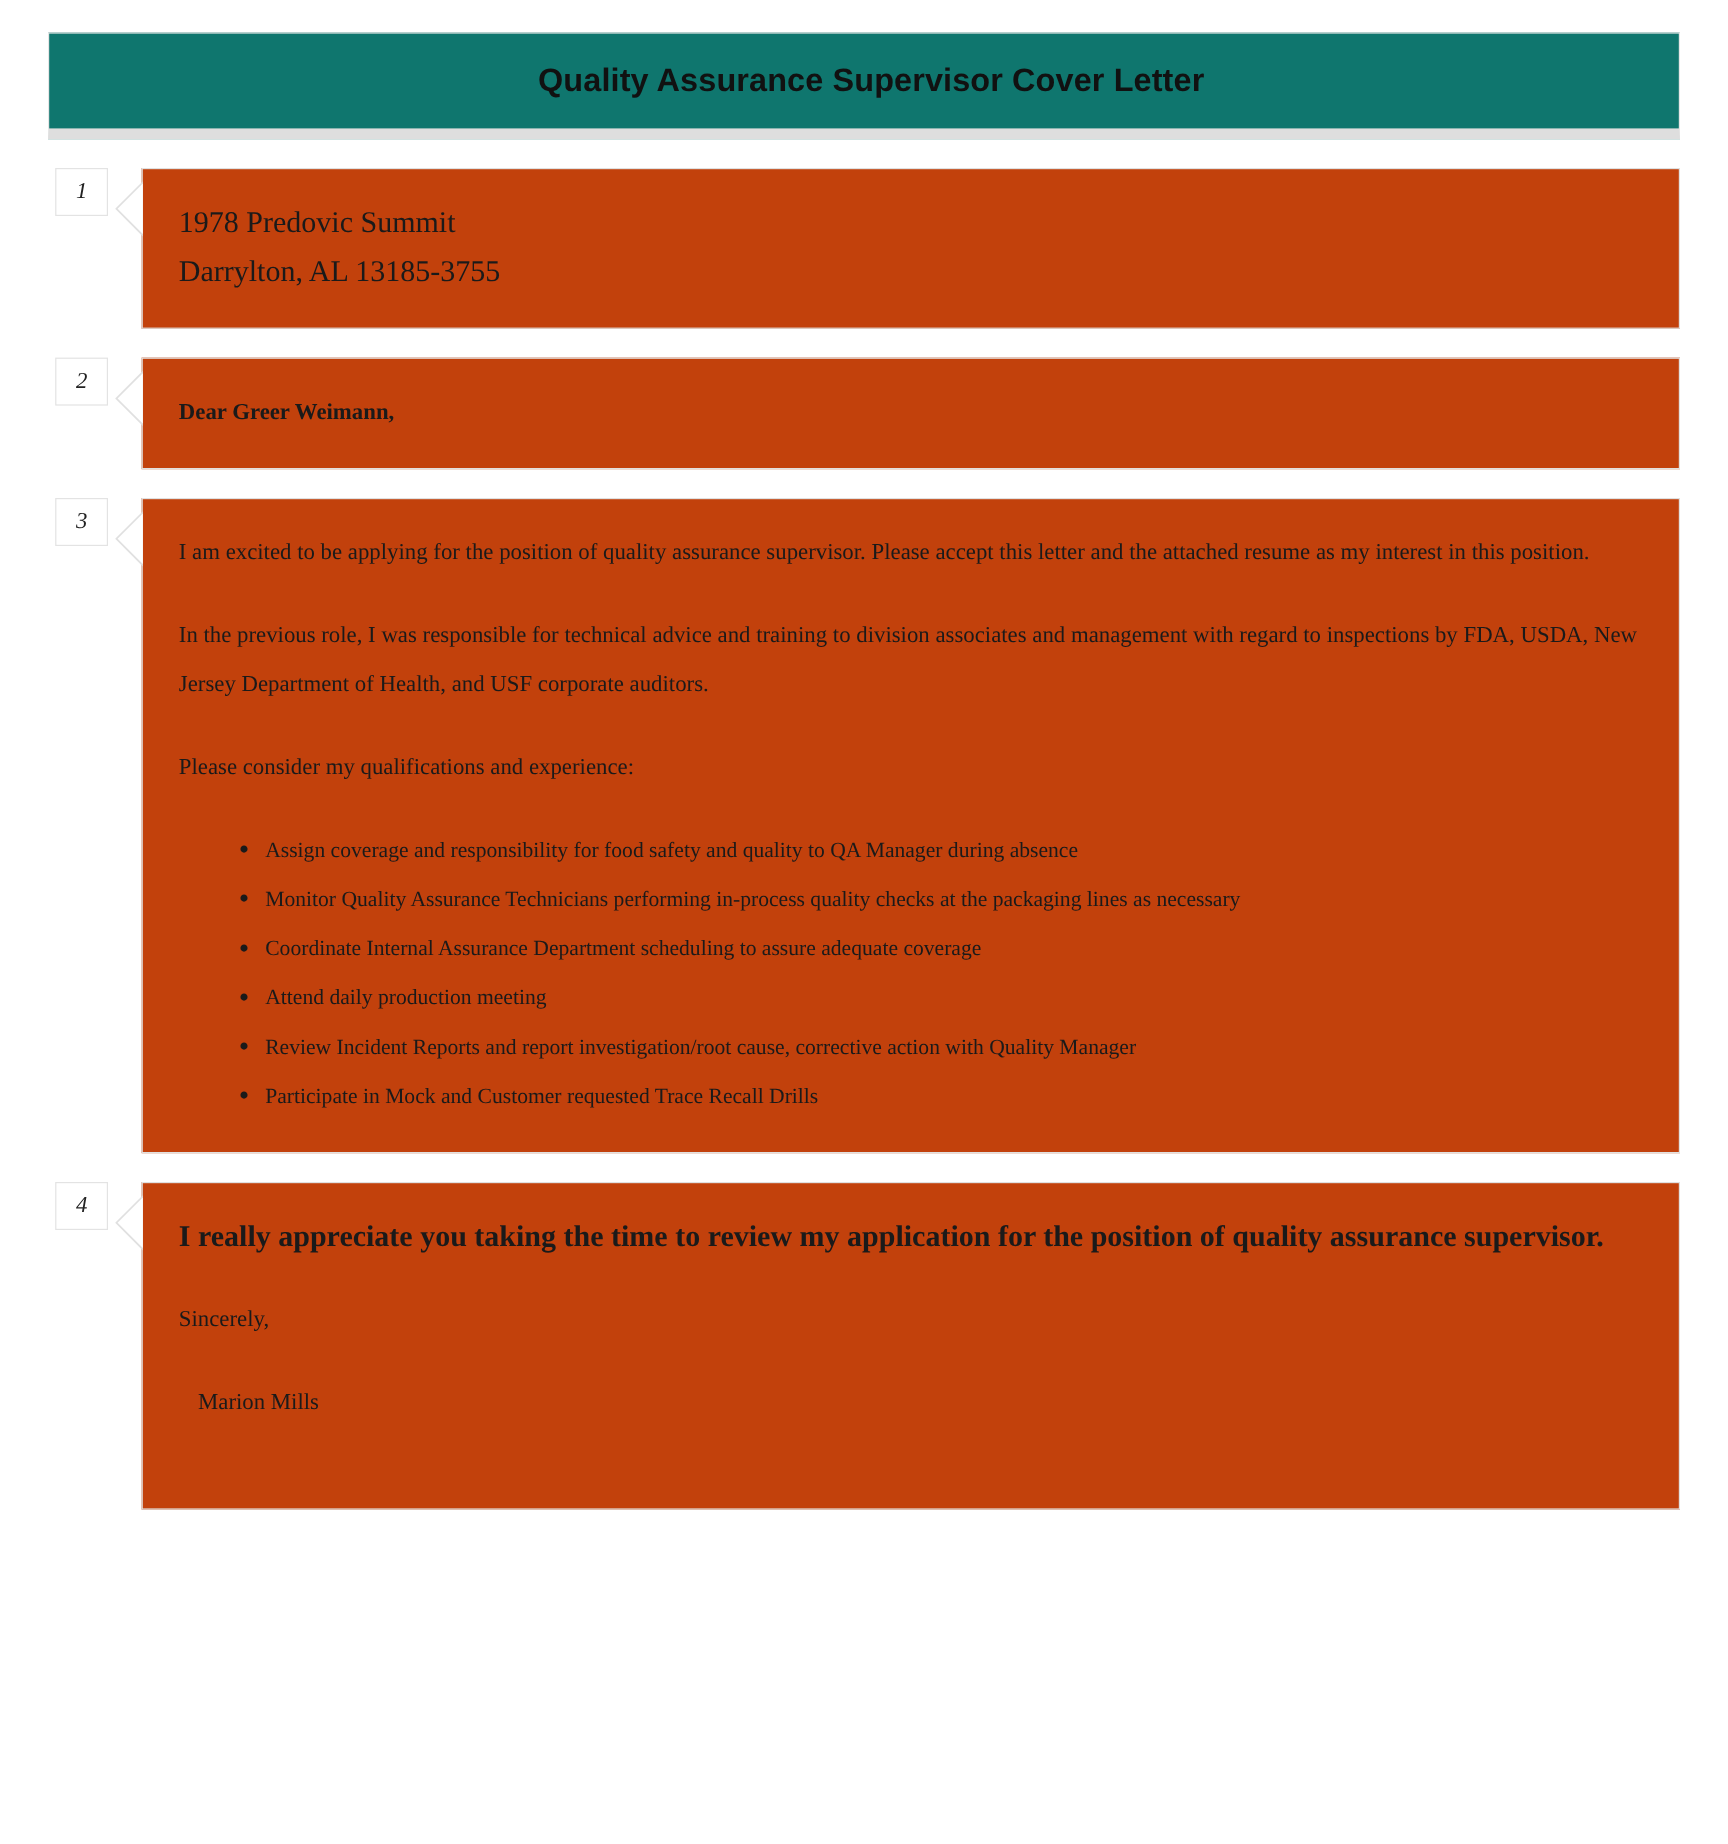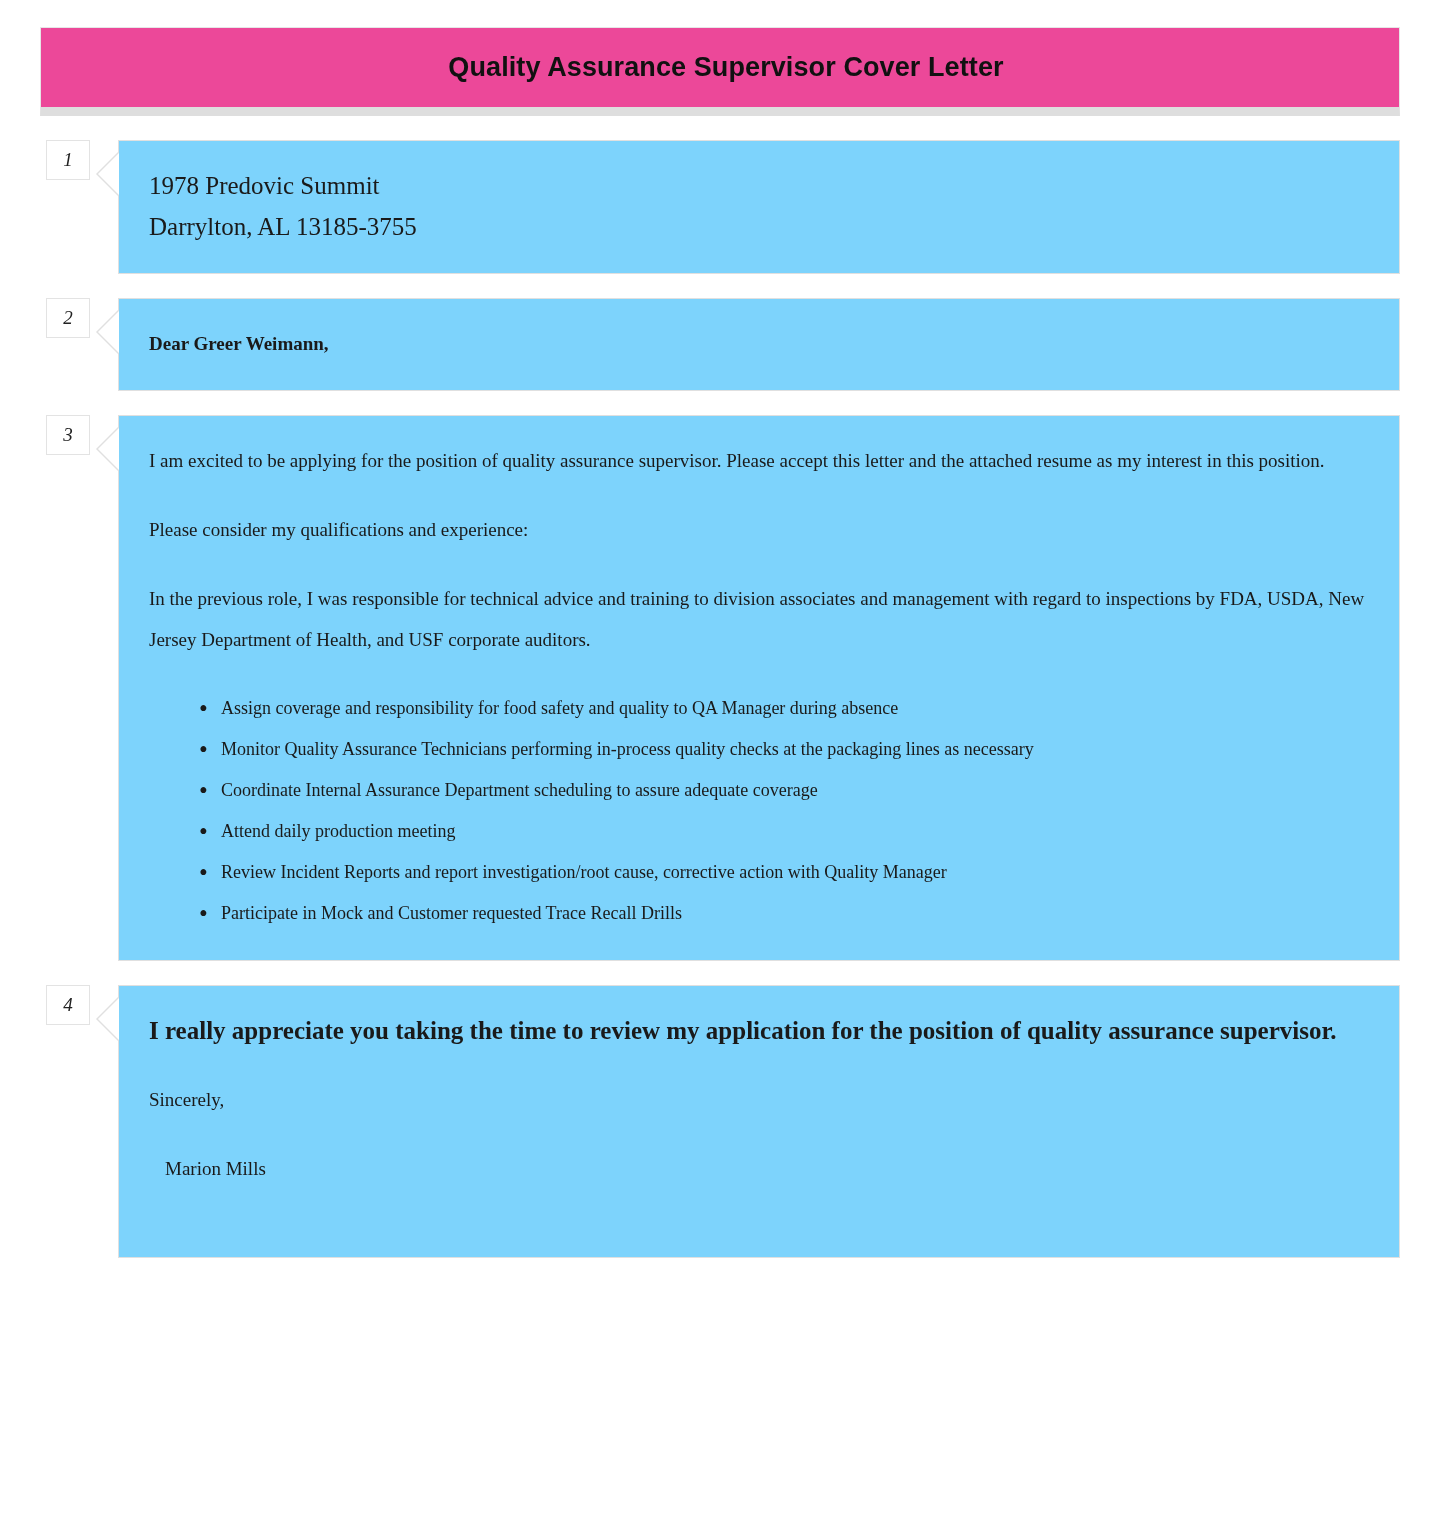--- a/index.html
+++ b/index.html
@@ -18,21 +18,21 @@
 
   .page {
     width: 1440px;
     position: relative;
     padding: 0;
   }
 
   
   .doc-header {
     margin: 27px 40px 0 40px;
-    background: #ec4899;
+    background: #0f766e;
     border: 1px solid #e6e6e6;
     border-bottom: 9px solid #dedede;
     padding: 23px 8px 24px 20px;
     text-align: center;
   }
   .doc-title {
     font-family: "Liberation Sans", "DejaVu Sans", sans-serif;
     font-weight: bold;
     font-size: 27px;
     line-height: 1.2;
@@ -66,21 +66,21 @@
     font-size: 19px;
     line-height: 38px;
     text-align: center;
     color: #222222;
     z-index: 3;
   }
 
   
   .bubble {
     position: relative;
-    background: #7dd3fc;
+    background: #c2410c;
     border: 1px solid #e0e0e0;
     padding: 24px 26px 26px 30px;
     min-height: 64px;
   }
   
   .bubble::before {
     content: "";
     position: absolute;
     left: -23px;
     top: 10px;
@@ -175,22 +175,22 @@
       <div class="num-badge">2</div>
       <div class="bubble">
         <div class="body-text bold">Dear Greer Weimann,</div>
       </div>
     </div>
 
     <div class="section">
       <div class="num-badge">3</div>
       <div class="bubble">
         <p class="body-text para">I am excited to be applying for the position of quality assurance supervisor. Please accept this letter and the attached resume as my interest in this position.</p>
+        <p class="body-text para">In the previous role, I was responsible for technical advice and training to division associates and management with regard to inspections by FDA, USDA, New Jersey Department of Health, and USF corporate auditors.</p>
         <p class="body-text para">Please consider my qualifications and experience:</p>
-        <p class="body-text para">In the previous role, I was responsible for technical advice and training to division associates and management with regard to inspections by FDA, USDA, New Jersey Department of Health, and USF corporate auditors.</p>
         <ul class="bullets">
           <li>Assign coverage and responsibility for food safety and quality to QA Manager during absence</li>
           <li>Monitor Quality Assurance Technicians performing in-process quality checks at the packaging lines as necessary</li>
           <li>Coordinate Internal Assurance Department scheduling to assure adequate coverage</li>
           <li>Attend daily production meeting</li>
           <li>Review Incident Reports and report investigation/root cause, corrective action with Quality Manager</li>
           <li>Participate in Mock and Customer requested Trace Recall Drills</li>
         </ul>
       </div>
     </div>

